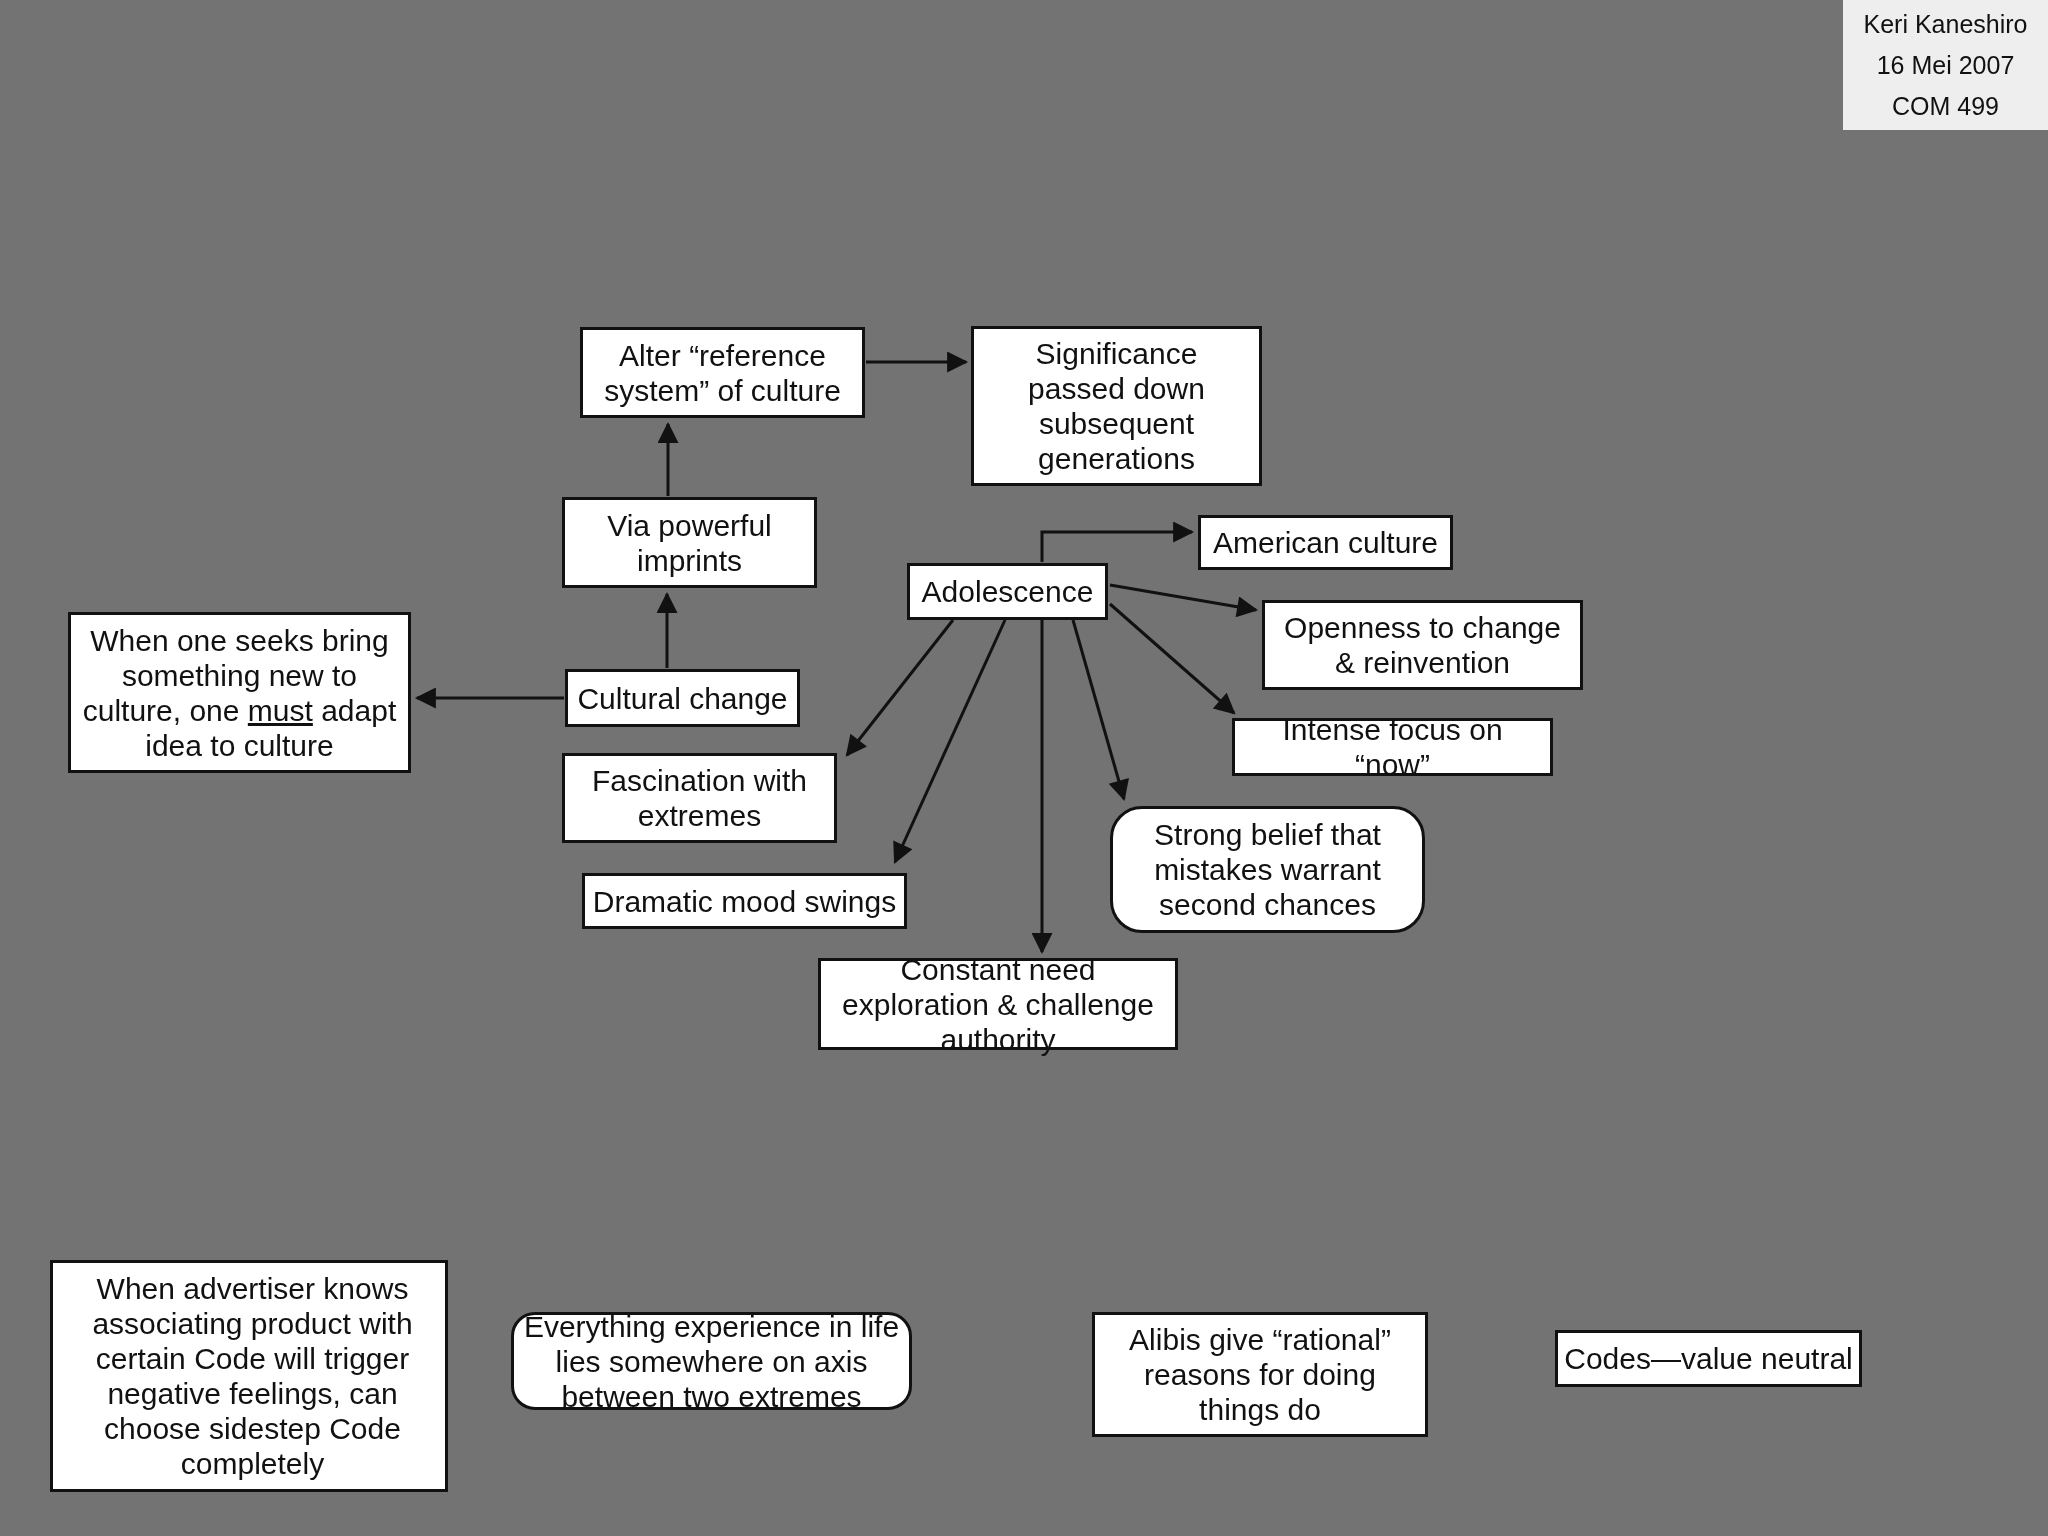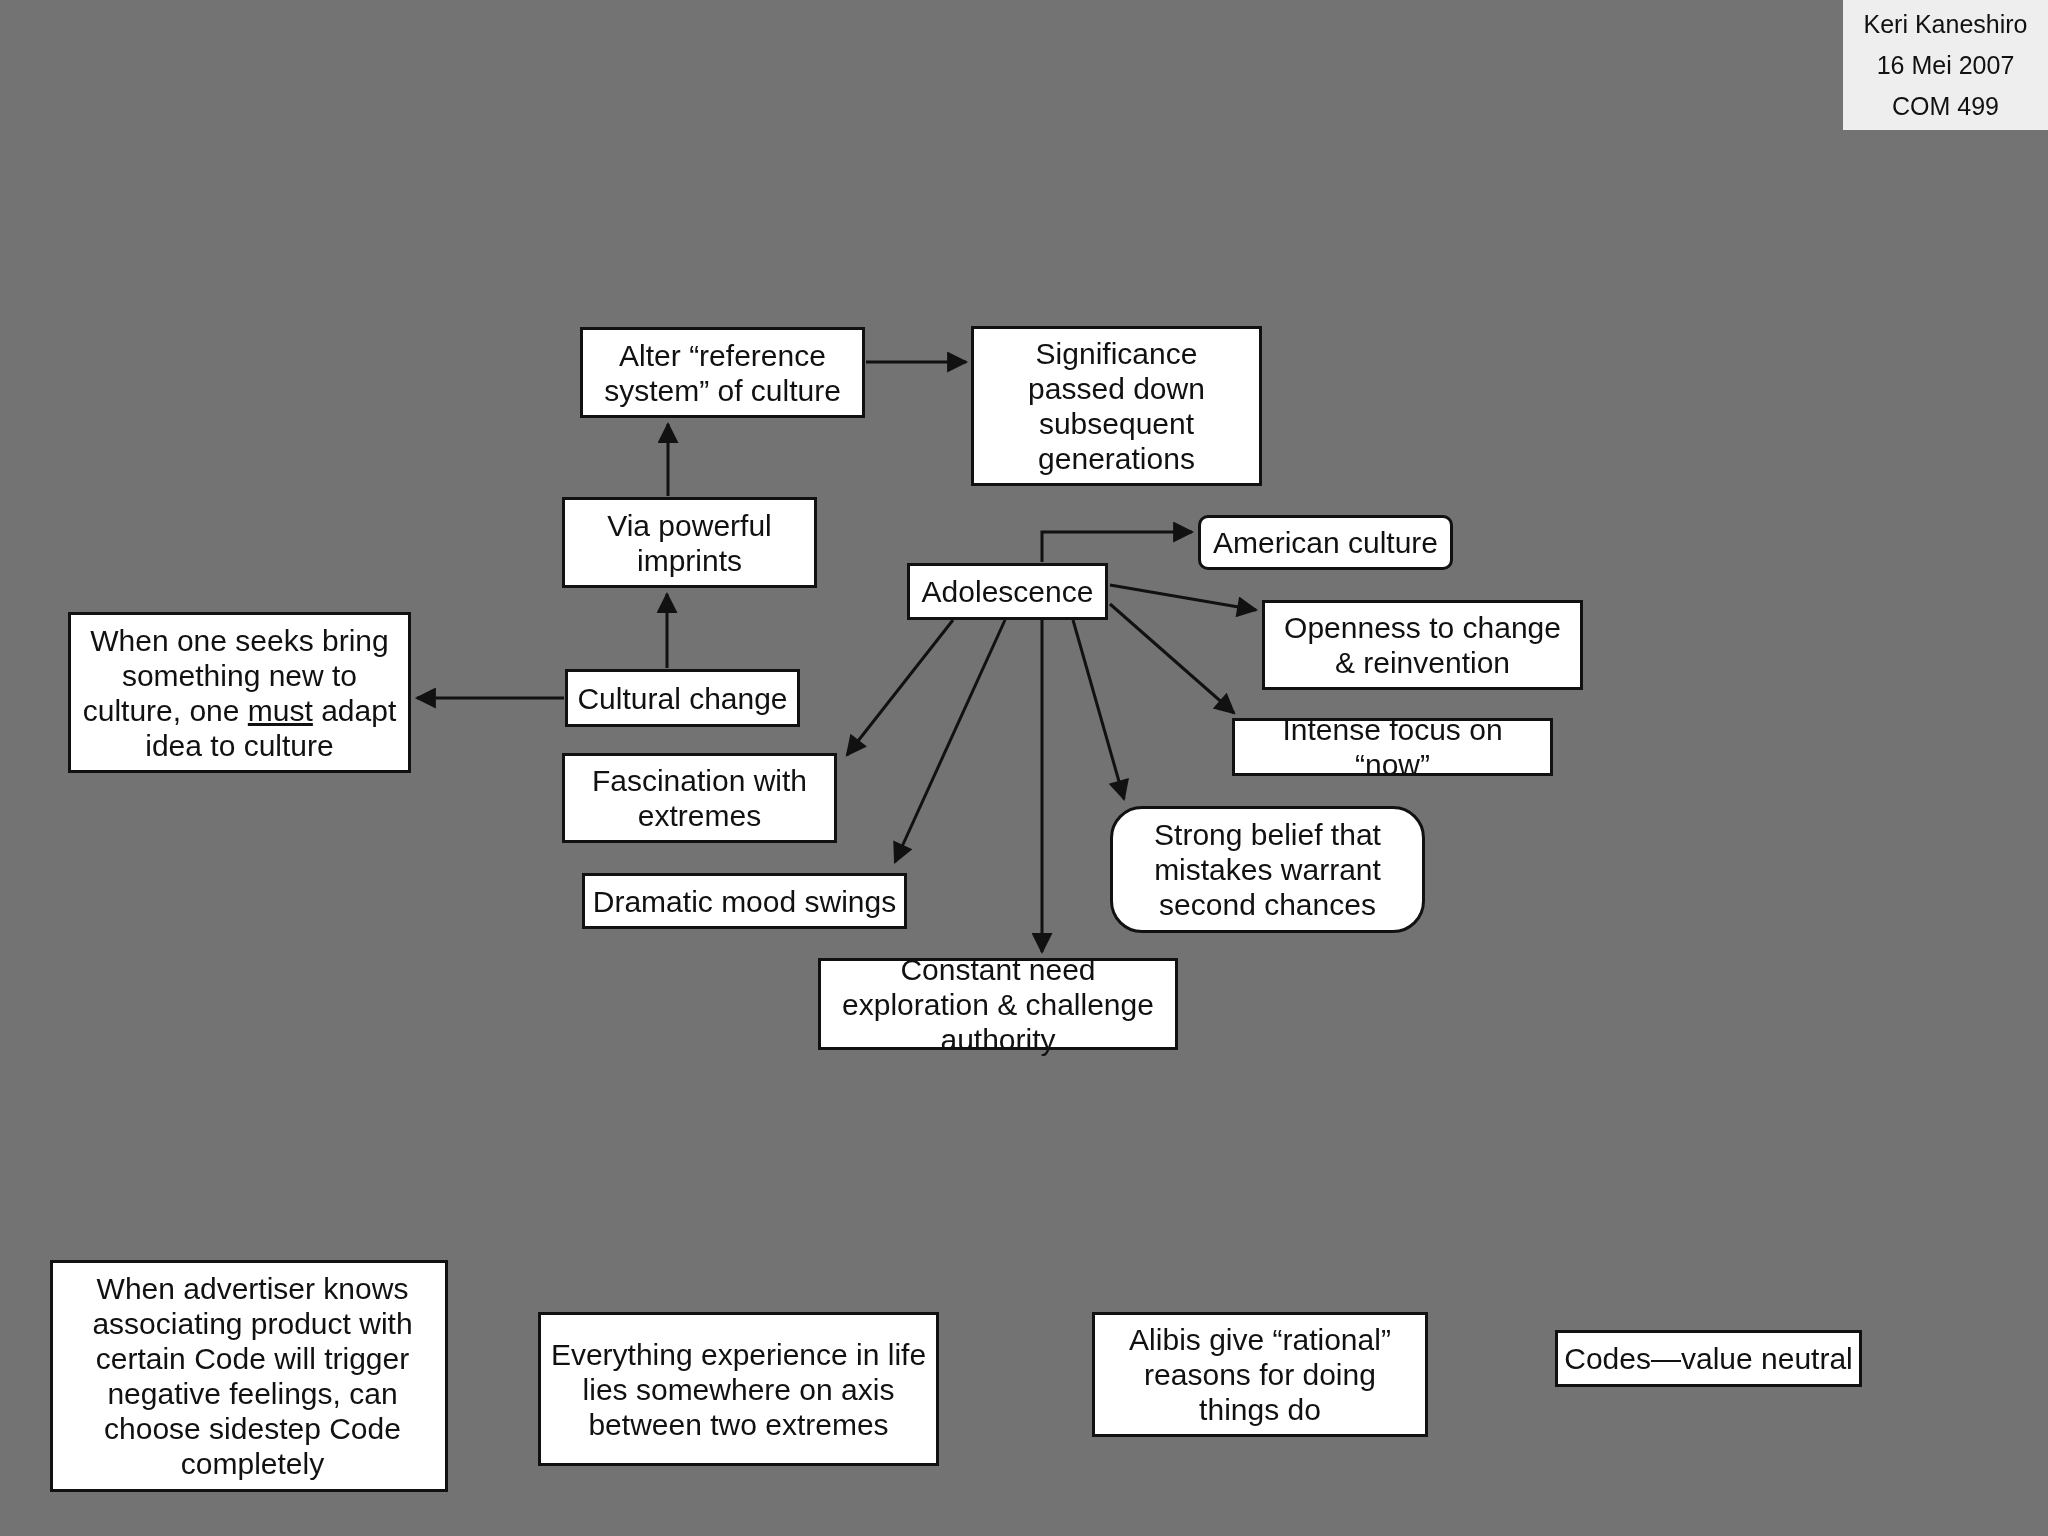--- a/index.html
+++ b/index.html
@@ -36,29 +36,29 @@
   .u{text-decoration:underline;}
   svg.wires{position:absolute;left:0;top:0;}
 
   
   #n-alter       {left:580px; top:327px; width:285px; height:91px;}
   #n-significance{left:971px; top:326px; width:291px; height:160px;}
   #n-via         {left:562px; top:497px; width:255px; height:91px;text-align:center;}
   #n-seeks       {left:68px;  top:612px; width:343px; height:161px;}
   #n-cultural    {left:565px; top:669px; width:235px; height:58px;}
   #n-adolescence {left:907px; top:563px; width:201px; height:57px;}
-  #n-american    {left:1198px;top:515px; width:255px; height:55px;border-radius:10px;}
+  #n-american    {left:1198px;top:515px; width:255px; height:55px;}
   #n-openness    {left:1262px;top:600px; width:321px; height:90px;}
   #n-intense     {left:1232px;top:718px; width:321px; height:58px;}
   #n-fascination {left:562px; top:753px; width:275px; height:90px;}
   #n-dramatic    {left:582px; top:873px; width:325px; height:56px;}
   #n-strong      {left:1110px;top:806px; width:315px; height:127px;border-radius:32px;}
   #n-constant    {left:818px; top:958px; width:360px; height:92px;}
   #n-advertiser  {left:50px;  top:1260px;width:398px; height:232px;padding-left:13px;}
-  #n-everything  {left:538px; top:1312px;width:401px; height:154px;}
+  #n-everything  {left:511px; top:1312px;width:401px; height:98px;border-radius:24px;}
   #n-alibis      {left:1092px;top:1312px;width:336px; height:125px;}
   #n-codes       {left:1555px;top:1330px;width:307px; height:57px;}
 </style>
 </head>
 <body>
 
 <div class="stage">
 
   <div class="header-block">
     <div>Keri Kaneshiro</div>

